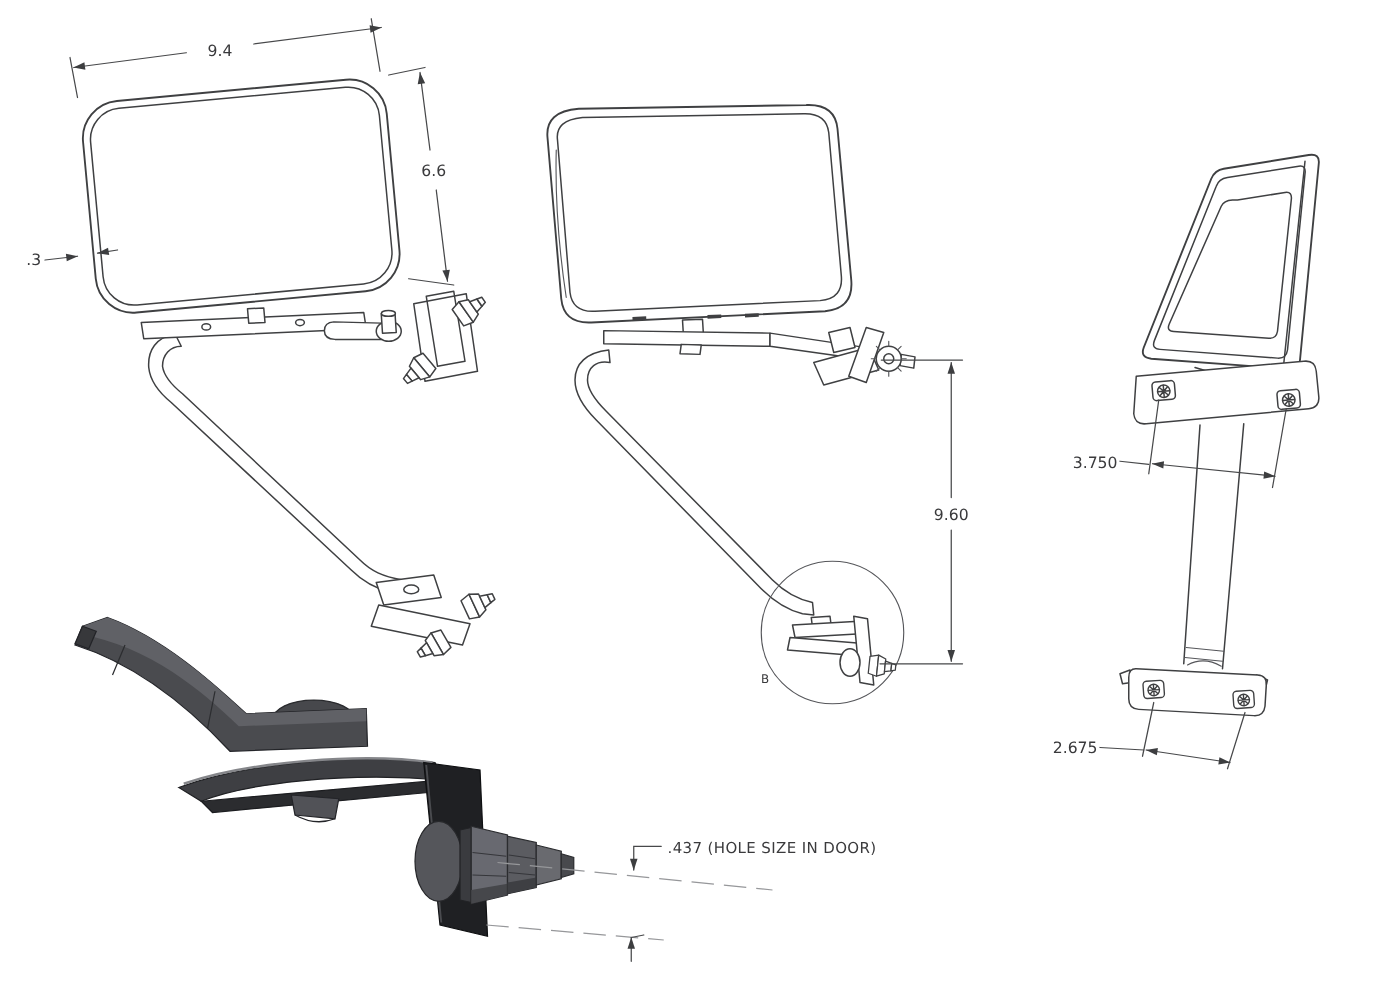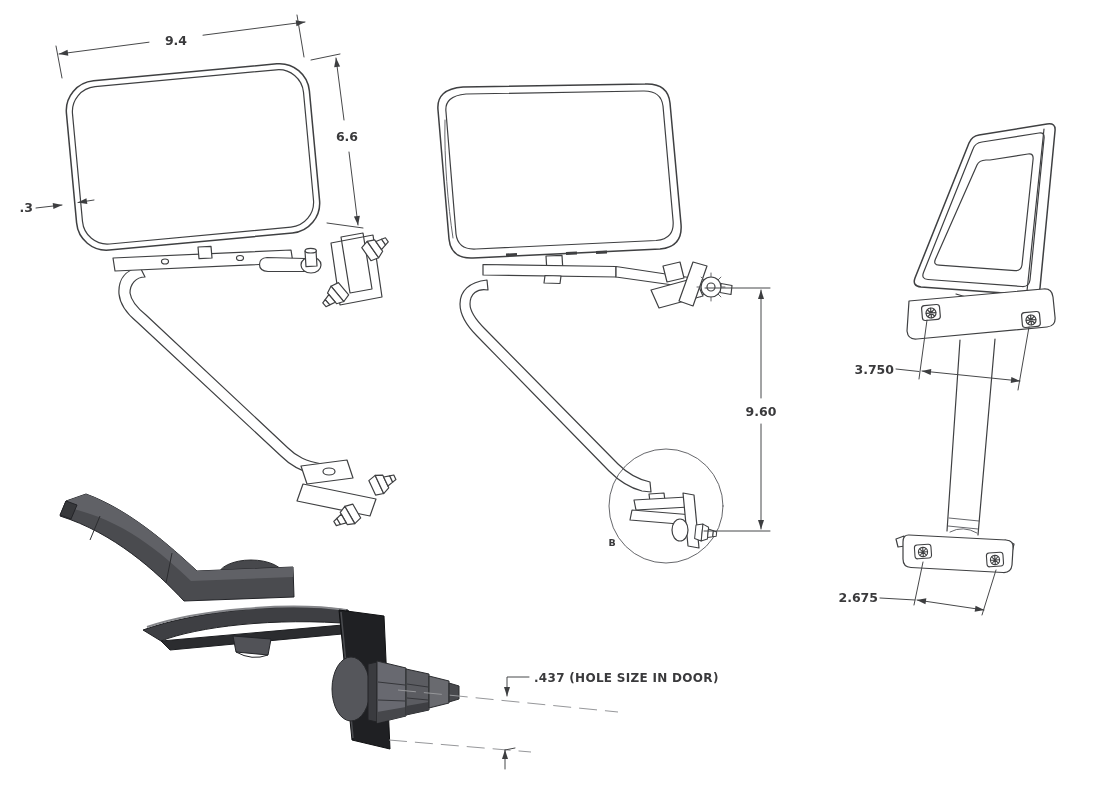--- a/index.html
+++ b/index.html
@@ -1,16 +1,16 @@
 <!DOCTYPE html>
 <html><head>
 <meta charset="utf-8">
 <style>
   html,body{margin:0;padding:0;background:#ffffff;}
-  #canvas{width:1100px;height:790px;position:relative;background:#ffffff;overflow:hidden;font-weight:bold;}
+  #canvas{width:1100px;height:790px;position:relative;background:#ffffff;overflow:hidden;}
   svg{display:block;}
   .ln   {stroke:#3f4042; fill:none;    stroke-width:1.2; stroke-linejoin:round; stroke-linecap:round;}
   .lnf  {stroke:#3f4042; fill:#ffffff; stroke-width:1.2; stroke-linejoin:round; stroke-linecap:round;}
   .lnf2 {stroke:#3f4042; fill:#ffffff; stroke-width:1.5; stroke-linejoin:round; stroke-linecap:round;}
   .thin {stroke:#55565a; fill:none;    stroke-width:0.9; stroke-linejoin:round; stroke-linecap:round;}
   .dim  {stroke:#47484a; fill:none;    stroke-width:1;   stroke-linecap:round;}
   .proj {stroke:#96979a; fill:none;    stroke-width:1;   stroke-dasharray:18 8;}
   .dimtxt{fill:#3a3a3c; font-family:"DejaVu Sans","Liberation Sans",sans-serif; font-size:12.5px;}
   .notetxt{fill:#3a3a3c; font-family:"DejaVu Sans","Liberation Sans",sans-serif; font-size:12px; letter-spacing:.3px;}
   .btxt {fill:#3a3a3c; font-family:"DejaVu Sans","Liberation Sans",sans-serif; font-size:9.5px;}

